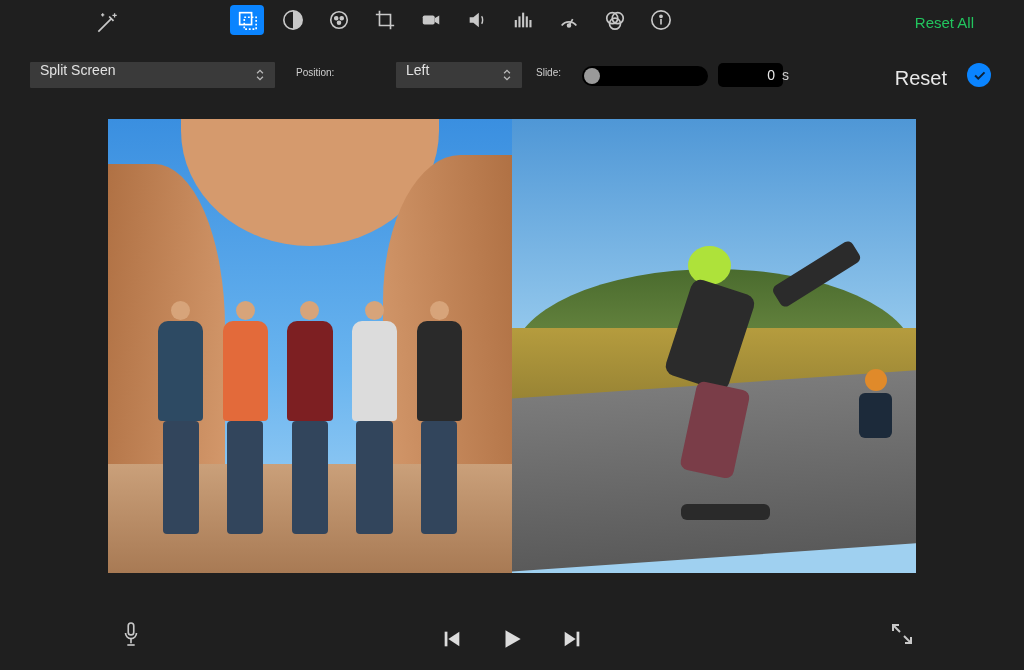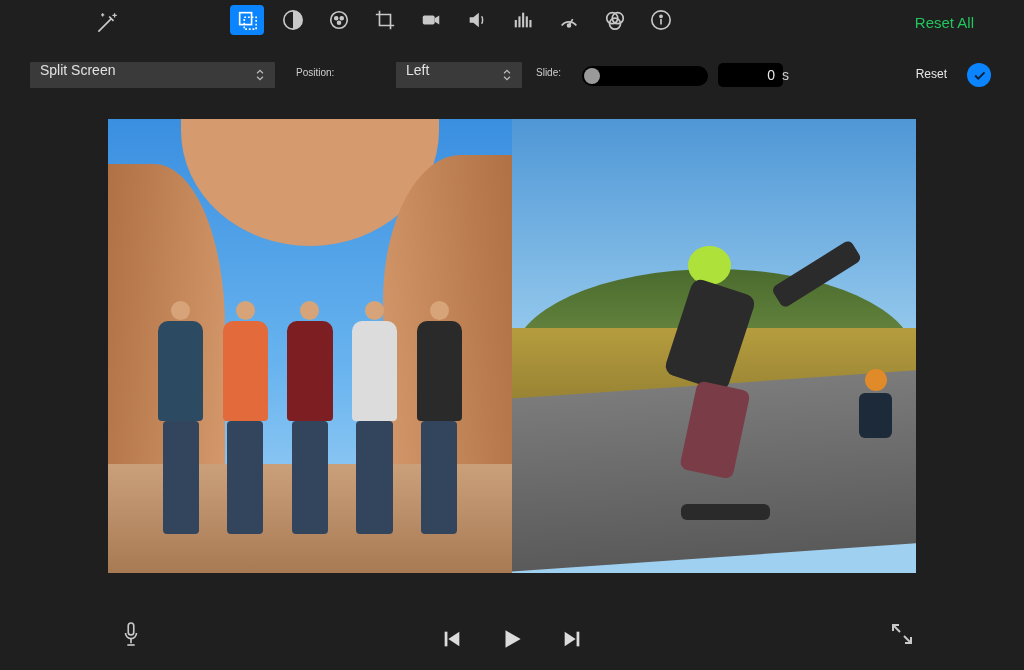--- a/index.html
+++ b/index.html
@@ -158,21 +158,21 @@
     left: 782px;
     top: 13px;
     font-size: 14px;
     color: #cfcfcf;
   }
 
   .reset-small {
     position: absolute;
     right: 77px;
     top: 13px;
-    font-size: 12px;
+    font-size: 20px;
     color: #e8e8e8;
     cursor: pointer;
   }
 
   .check-circle {
     position: absolute;
     right: 33px;
     top: 9px;
     width: 24px;
     height: 24px;

